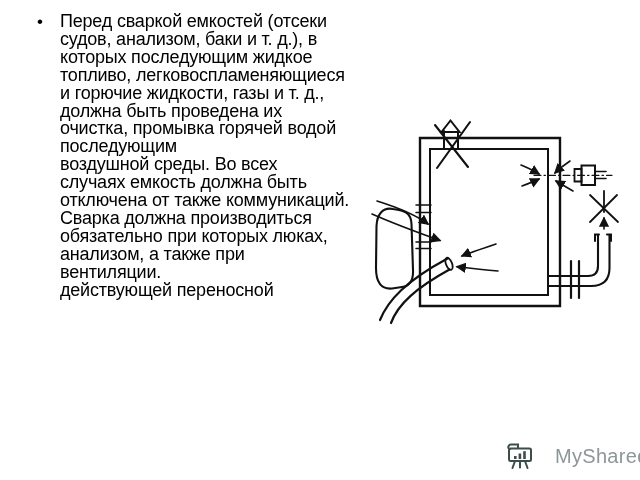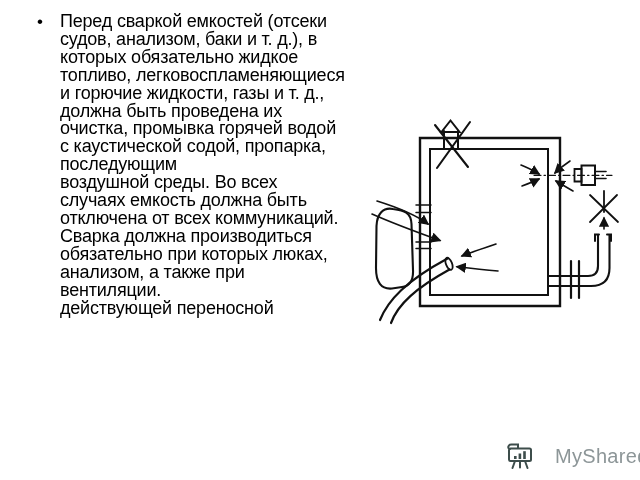--- a/index.html
+++ b/index.html
@@ -20,30 +20,29 @@
 </head>
 <body>
 
 <div class="slide" style="background: rgb(255, 255, 255);">
 
   <span class="bullet" style="color: rgb(0, 0, 0);">•</span>
 
   <div class="text-col" style="color: rgb(0, 0, 0);">
       <div class="line">Перед сваркой емкостей (отсеки</div>
       <div class="line">судов, анализом, баки и т. д.), в</div>
-      <div class="line">которых обязательно жидкое</div>
+      <div class="line">которых последующим жидкое</div>
       <div class="line">топливо, легковоспламеняющиеся</div>
       <div class="line">и горючие жидкости, газы и т. д.,</div>
       <div class="line">должна быть проведена их</div>
       <div class="line">очистка, промывка горячей водой</div>
-      <div class="line">с каустической содой, пропарка,</div>
       <div class="line">последующим</div>
       <div class="line">воздушной среды. Во всех</div>
       <div class="line">случаях емкость должна быть</div>
-      <div class="line">отключена от всех коммуникаций.</div>
+      <div class="line">отключена от также коммуникаций.</div>
       <div class="line">Сварка должна производиться</div>
       <div class="line">обязательно при которых люках,</div>
       <div class="line">анализом, а также при</div>
       <div class="line">вентиляции.</div>
       <div class="line">действующей переносной</div>
     </div>
 
   <svg class="diagram" viewBox="370 100 272 262" fill="none" stroke="currentColor" stroke-width="2" stroke-linecap="round" style="color: rgb(17, 17, 17);">
     <defs>
       <marker id="arr" viewBox="0 0 10 10" refX="8.5" refY="5" markerWidth="6.5" markerHeight="6.5" orient="auto">

